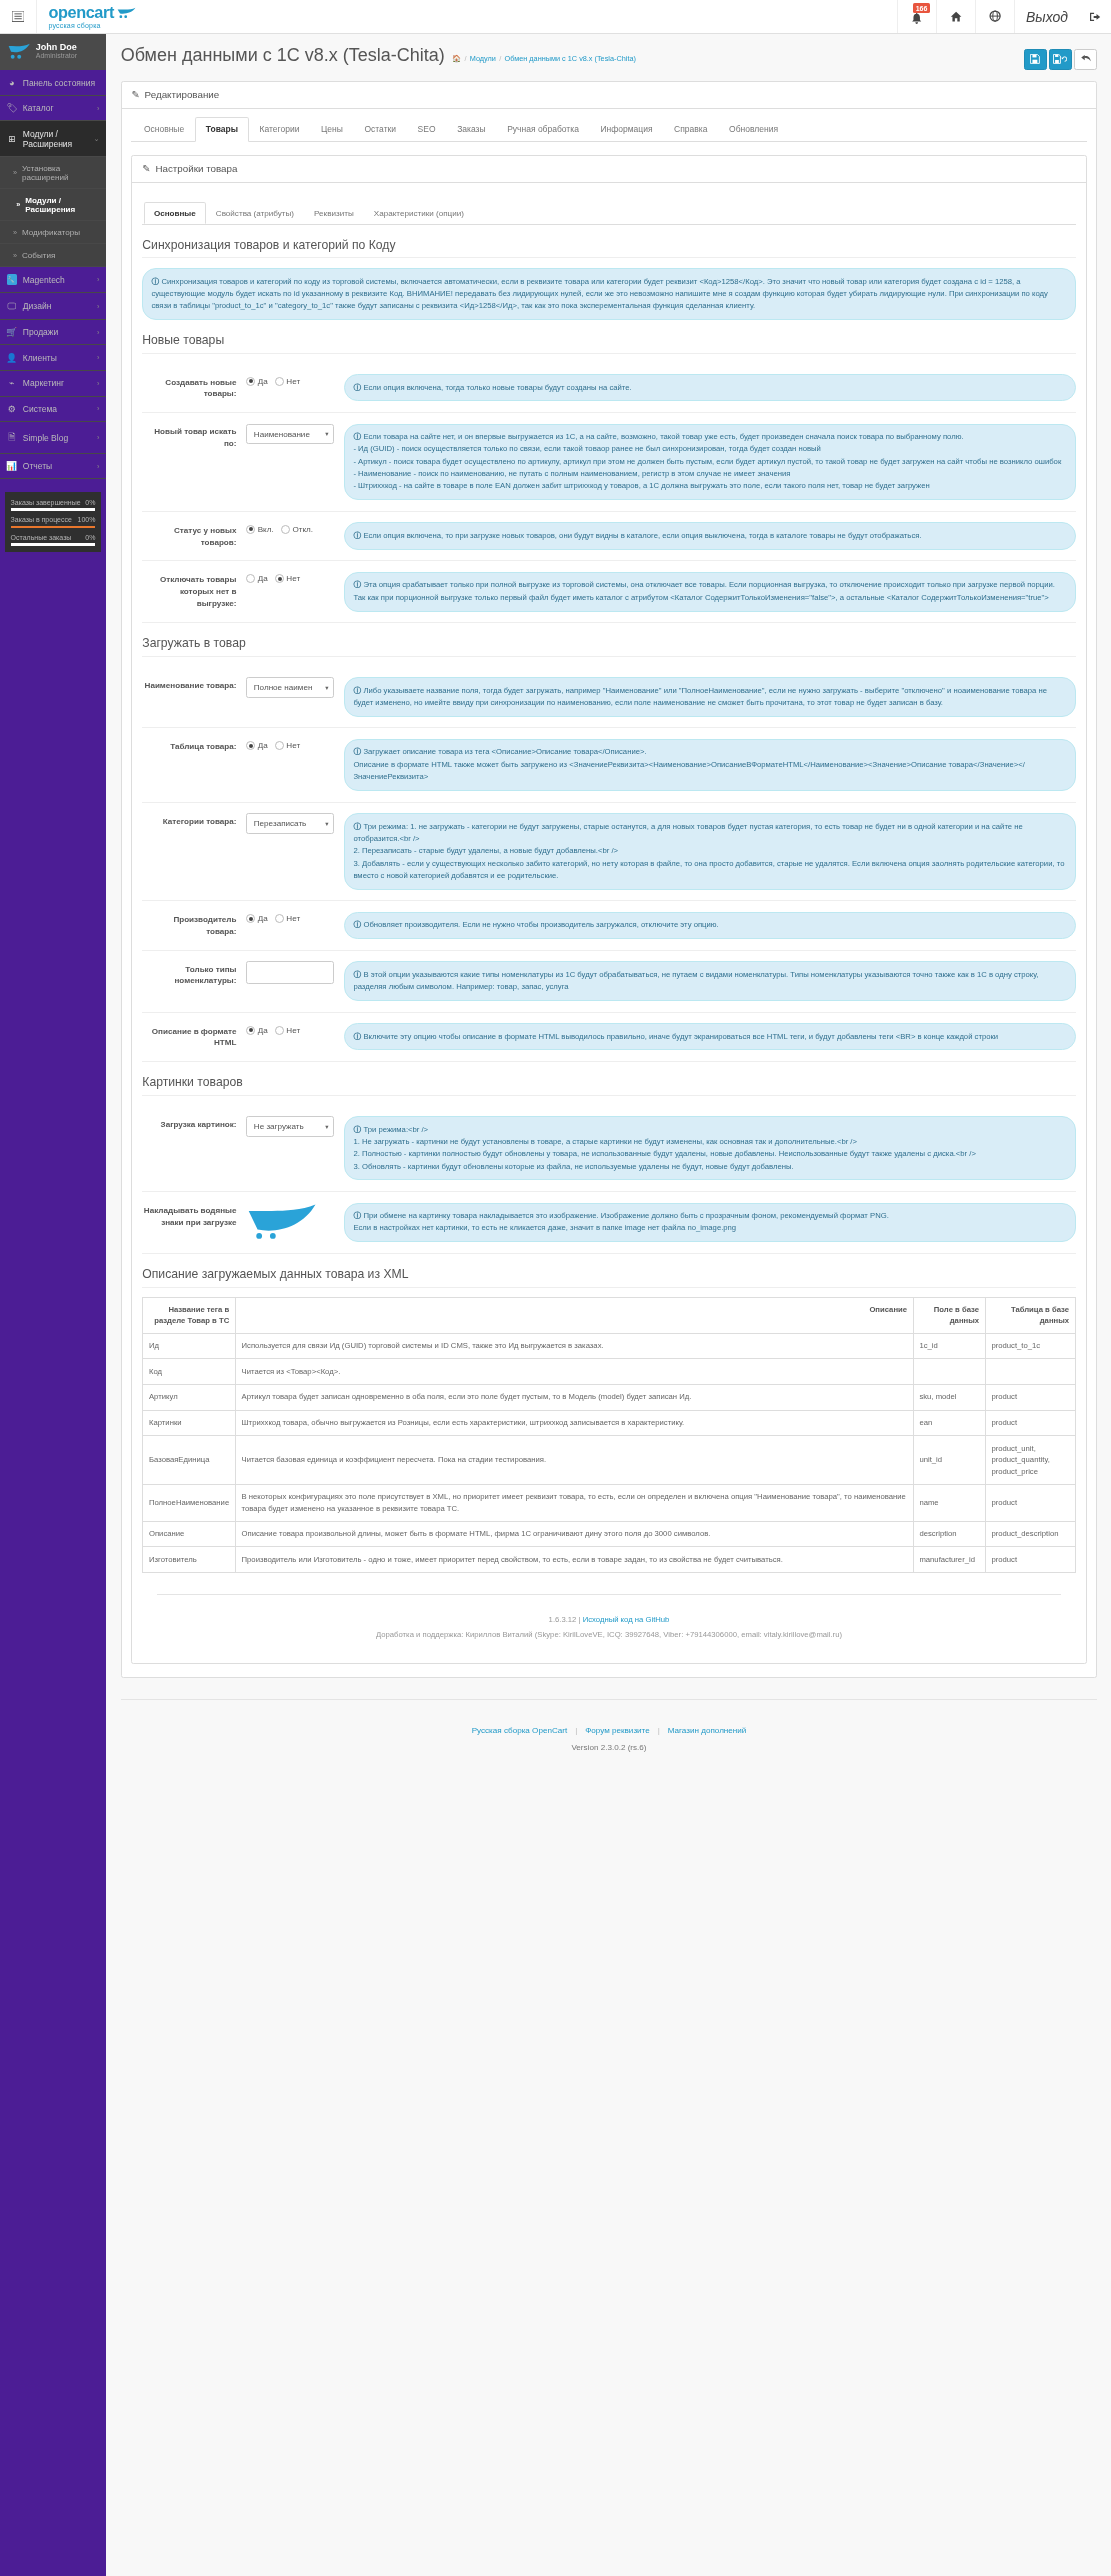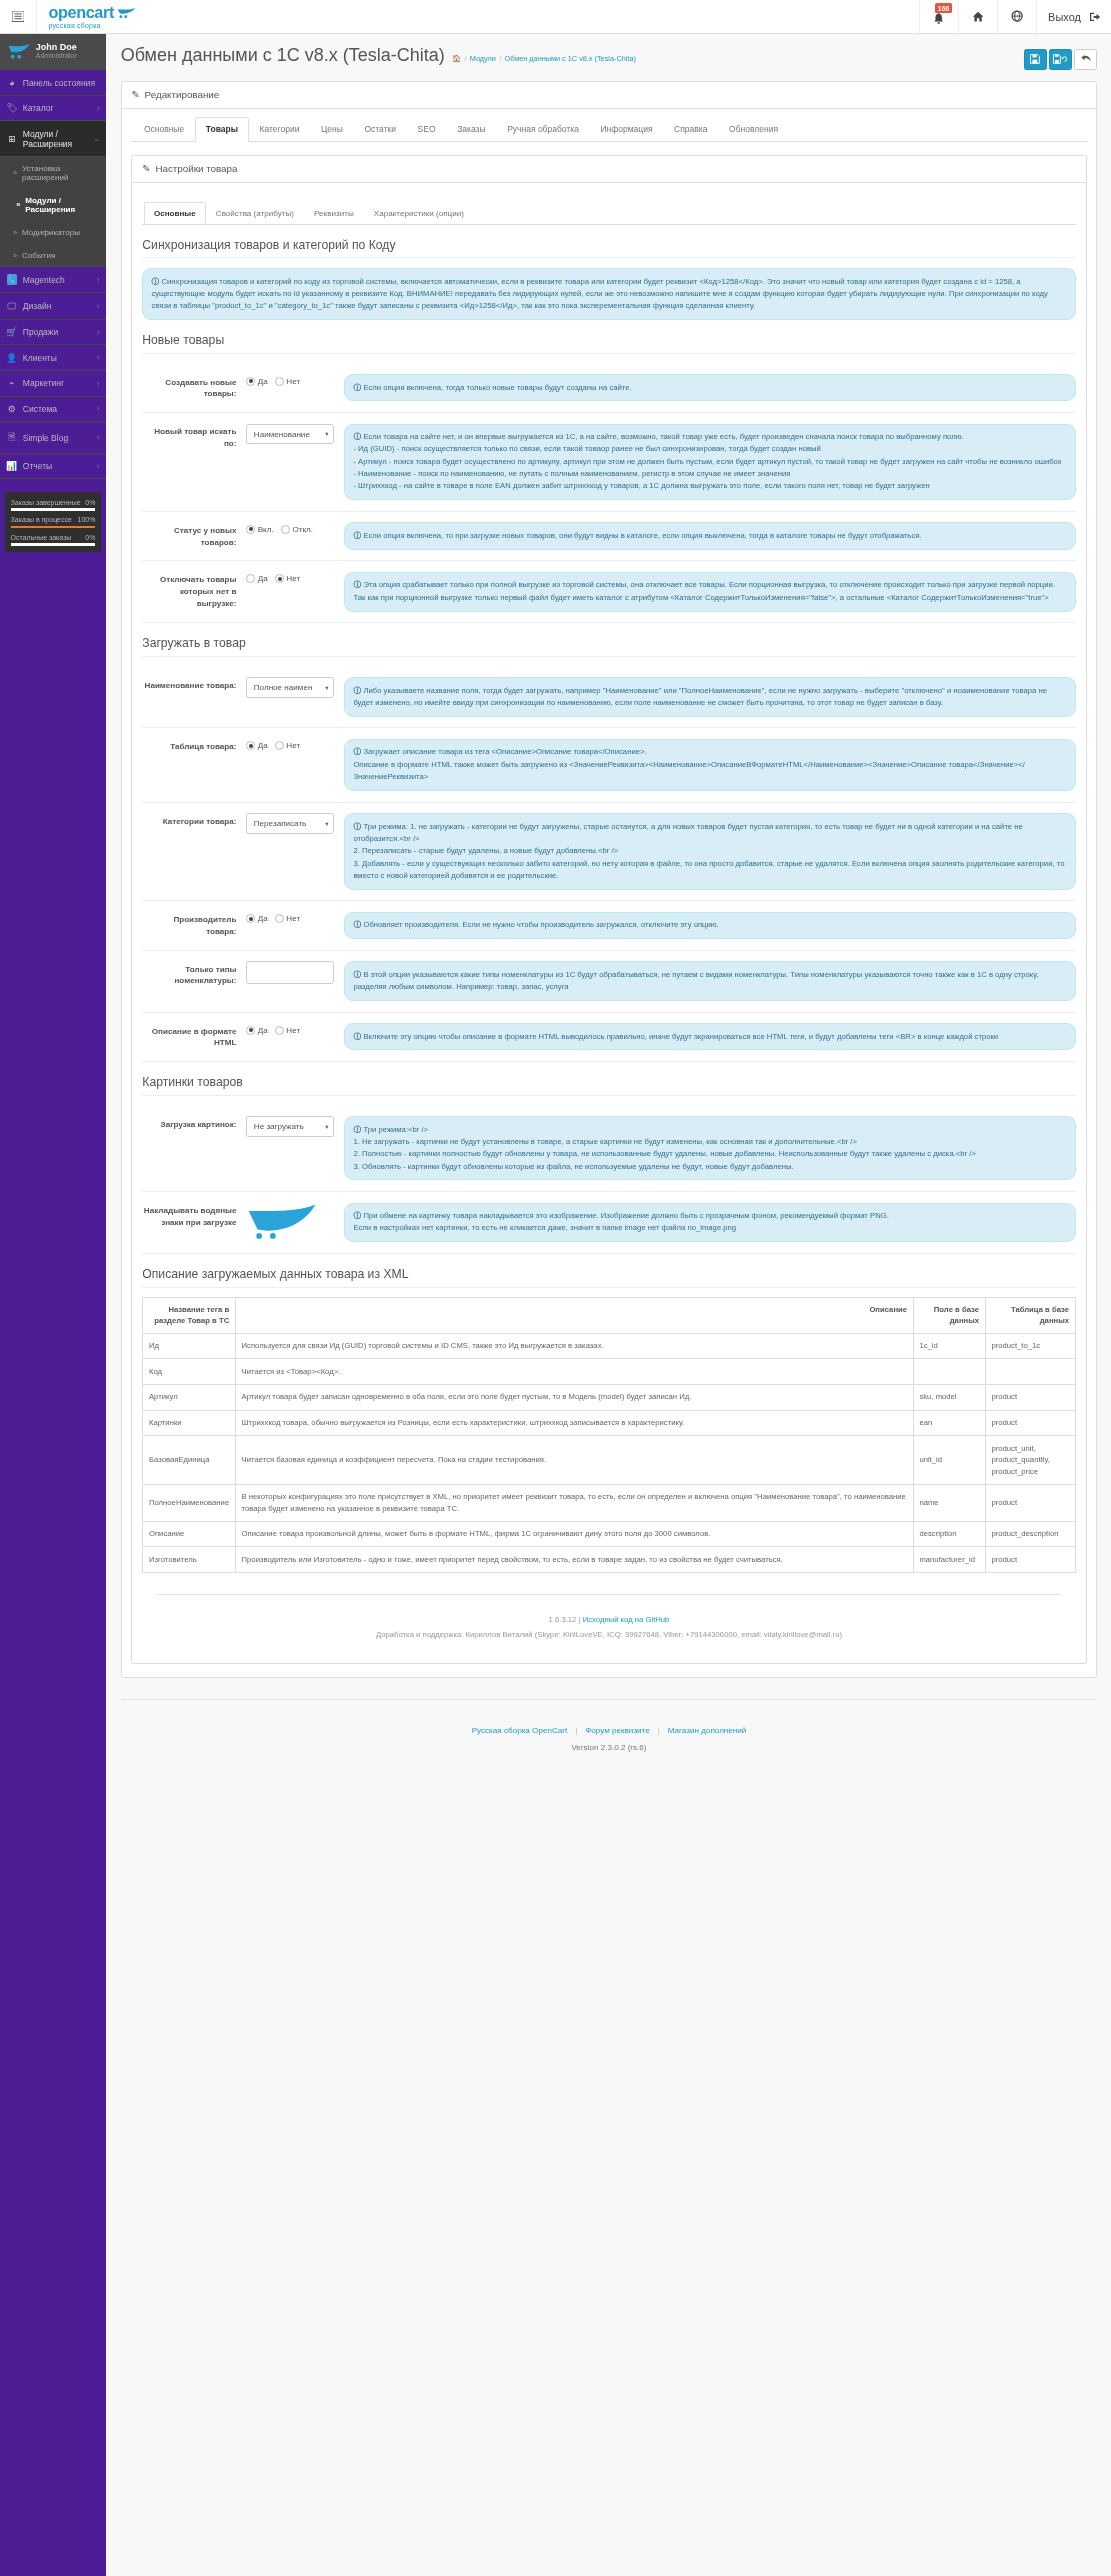--- a/index.html
+++ b/index.html
@@ -23,22 +23,22 @@
   .tb-logo { display: flex; align-items: center; padding: 0 11.4px; }
   .logo-wrap { display: flex; flex-direction: column; line-height: 1; }
   .logo-main { font-size: 16.3px; font-weight: bold; color: #229ac8; letter-spacing: -0.4px; display:flex; align-items:center;}
   .logo-sub { font-size: 7px; color: #229ac8; letter-spacing: 0.2px; margin-top: 0.8px; }
   .tb-spacer { flex: 1; }
   .tb-item {
     width: 39px; display: flex; align-items: center; justify-content: center;
     border-left: 0.8px solid #eee; color: #444; position: relative; cursor: pointer;
   }
   .tb-logout {
-    display: flex; align-items: center; gap: 9px; padding: 0 11.4px;
-    border-left: 0.8px solid #eee; color: #444; font-size: 11px; cursor: pointer;
+    display: flex; align-items: center; gap: 22px; padding: 0 11.4px;
+    border-left: 0.8px solid #eee; color: #444; font-size: 14px; cursor: pointer; font-style: italic;
   }
   .badge-notify {
     position: absolute; top: 3.3px; left: 50%; margin-left: -3.3px;
     background: #e8553e; color: #fff; font-size: 7px; line-height: 1;
     padding: 1.6px 2.4px; border-radius: 1.6px; font-weight: bold;
   }
 
   
   .layout { display: flex; align-items: flex-start; }
   .sidebar {
@@ -116,21 +116,21 @@
   }
   .subtabs { margin-top: 11.4px; }
   .subtab { padding: 5.7px 9px; font-size: 8.1px; }
 
   .section-title {
     font-size: 12.2px; color: #555; font-weight: normal;
     padding: 13px 0 5.7px 0; border-bottom: 0.8px solid #eee; margin-bottom: 9.8px;
   }
   .alert-info {
     background: #d9edf7; border: 0.8px solid #bce8f1; color: #31708f;
-    padding: 6.5px 8.1px; font-size: 7.7px; line-height: 1.6; border-radius: 9px;
+    padding: 6.5px 8.1px; font-size: 7.7px; line-height: 1.6; border-radius: 14px;
   }
   .alert-info .ico { font-weight: bold; margin-right: 2.4px; }
 
   .form-row {
     display: flex; align-items: flex-start; padding: 10.6px 0;
     border-bottom: 0.8px solid #eee;
   }
   .form-row:last-child { border-bottom: none; }
   .fr-label {
     width: 104px; min-width: 104px; text-align: right; padding-right: 9.8px;

